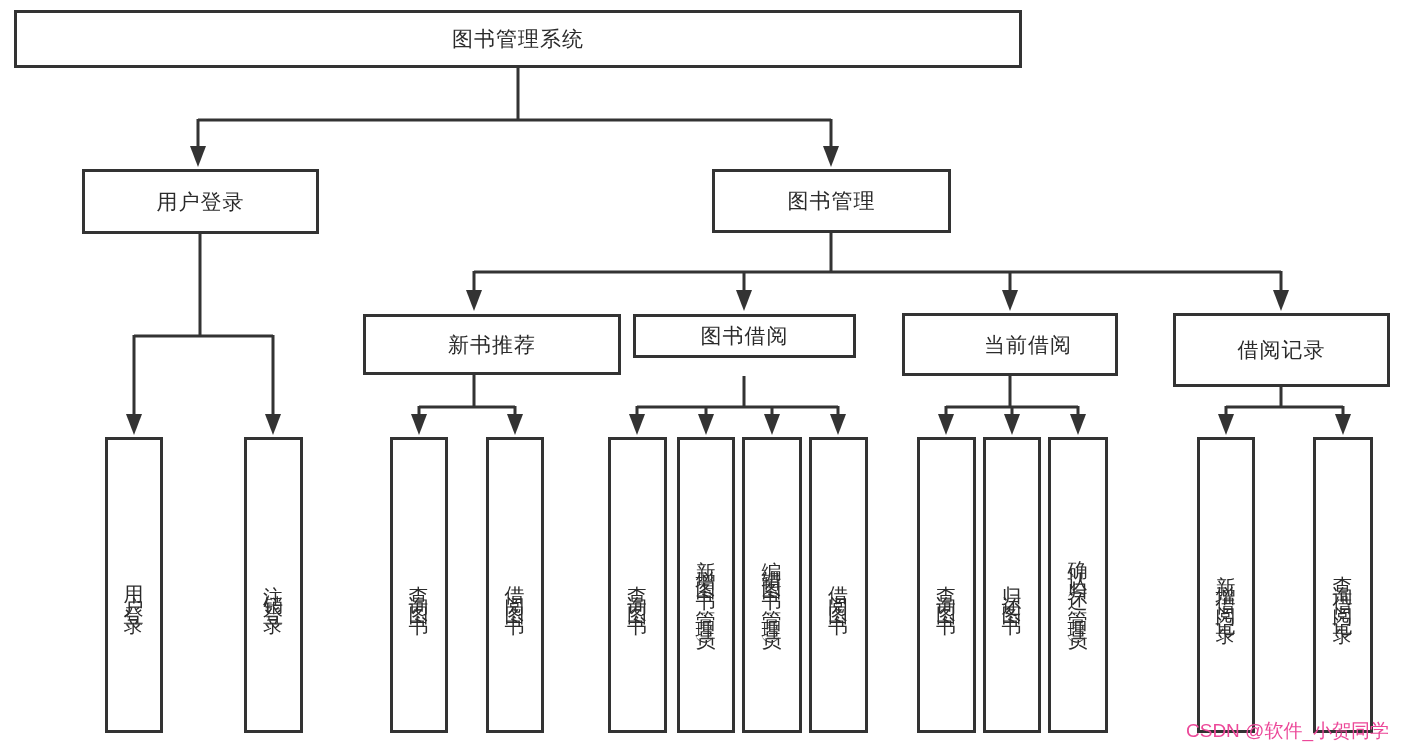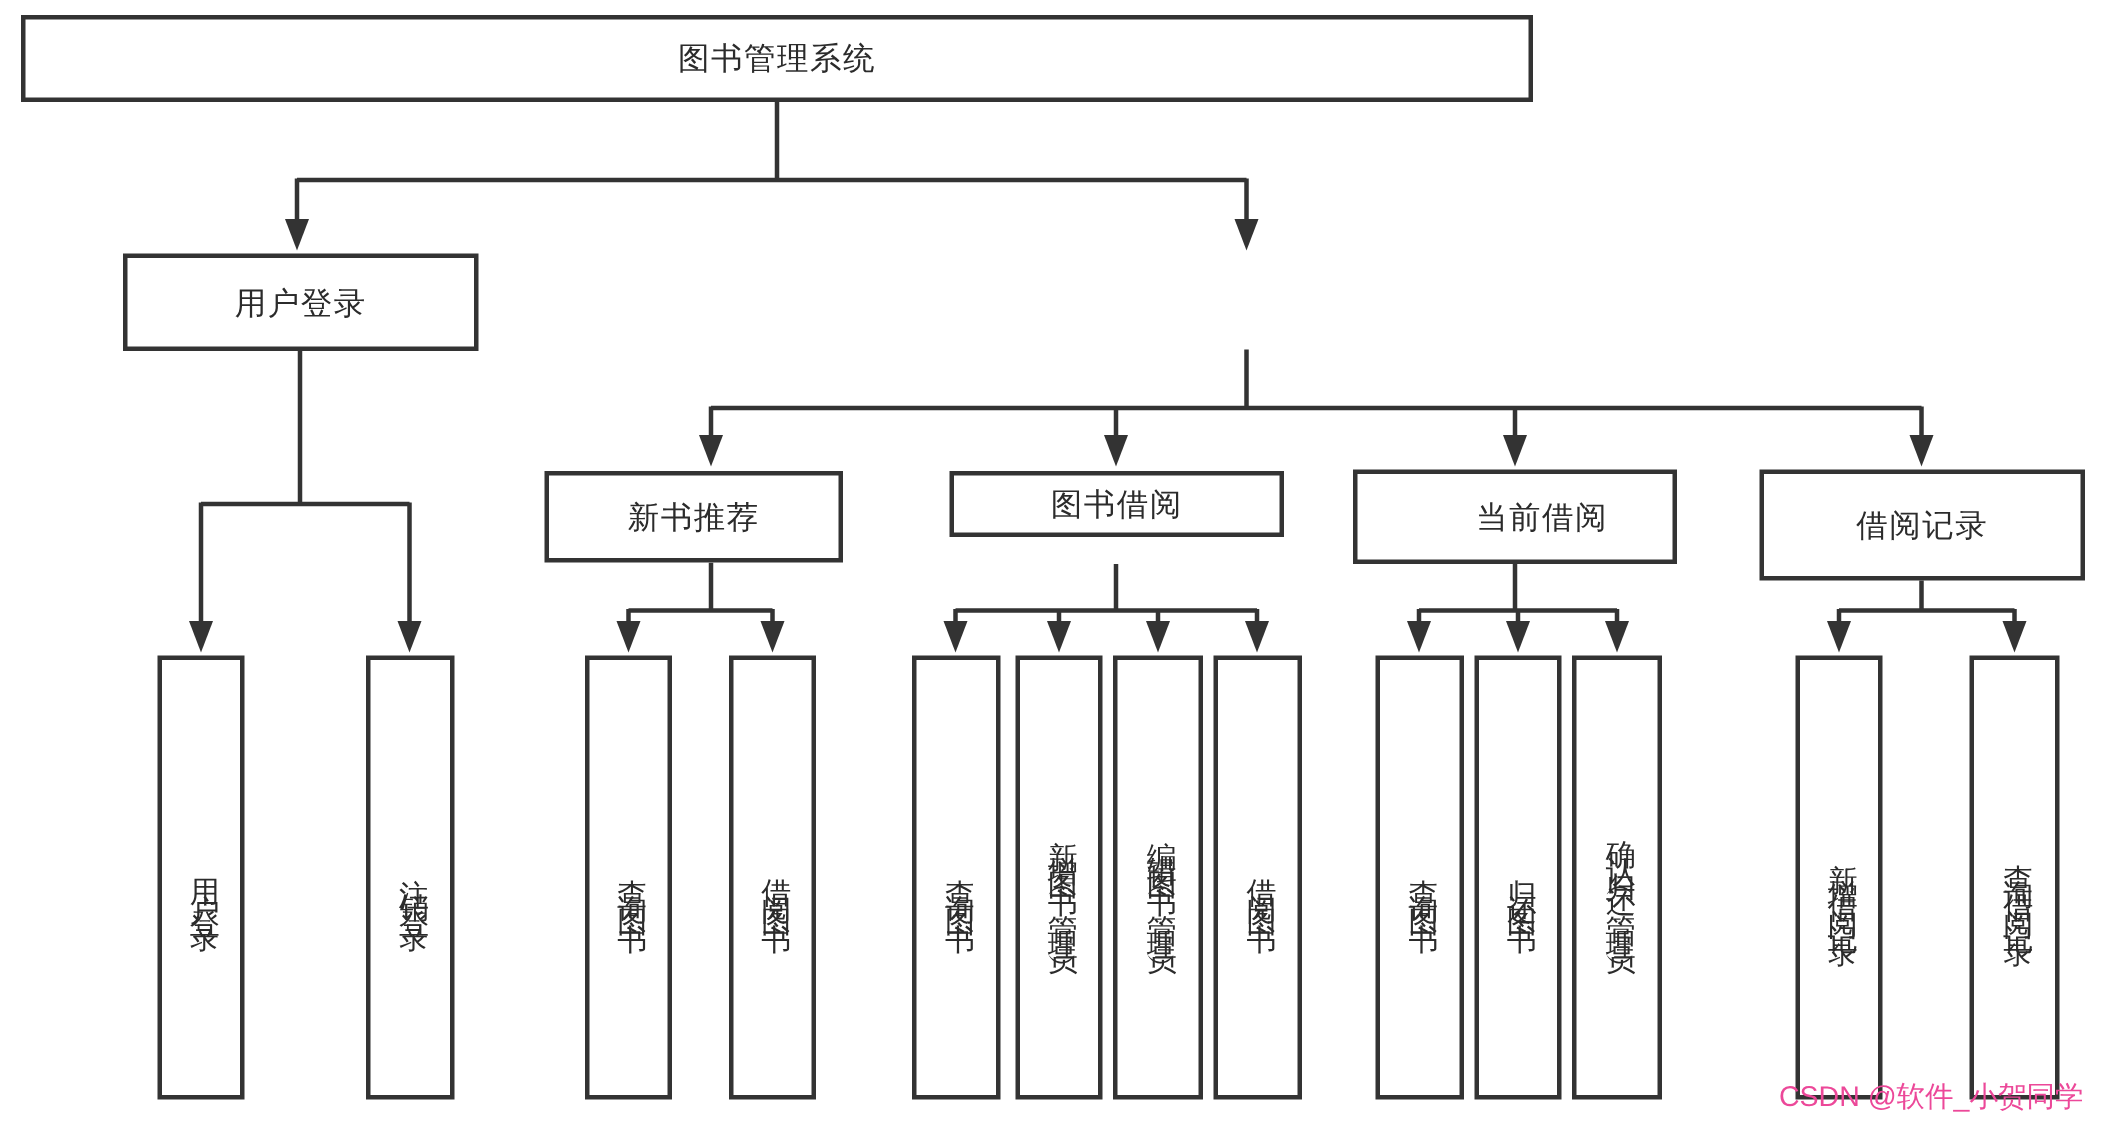--- a/index.html
+++ b/index.html
@@ -15,21 +15,20 @@
   .stage svg { position: absolute; left: 0; top: 0; }
   .node {
     position: absolute;
     box-sizing: border-box;
     background: #ffffff;
     border: 3px solid #333333;
     display: flex;
     align-items: center;
     justify-content: center;
     color: #2b2b2b;
-    font-family: Liberation Mono, monospace;
   }
   .hbox { font-size: 21px; letter-spacing: 1px; }
   .vbox {
     writing-mode: vertical-rl;
     text-orientation: mixed;
     font-size: 20px;
     letter-spacing: 10px;
     line-height: 1;
     top: 437px;
     height: 296px;
@@ -93,22 +92,23 @@
       <polygon points="1070,414 1086,414 1078,435"></polygon>
 
       <polygon points="1218,414 1234,414 1226,435"></polygon>
       <polygon points="1335,414 1351,414 1343,435"></polygon>
     </g>
   </svg>
 
   <div class="node hbox" style="left:14px; top:10px; width:1008px; height:58px;">图书管理系统</div>
 
   <div class="node hbox" style="left:82px; top:169px; width:237px; height:65px;">用户登录</div>
+  <div class="node hbox" style="left:712px; top:169px; width:239px; height:64px;">图书管理</div>
 
-  <div class="node hbox" style="left:363px; top:314px; width:199px; height:61px;">新书推荐</div>
+  <div class="node hbox" style="left:363px; top:314px; width:258px; height:61px;">新书推荐</div>
   <div class="node hbox" style="left:633px; top:314px; width:223px; height:44px;">图书借阅</div>
   <div class="node hbox" style="left:902px; top:313px; width:216px; height:63px;padding-left:36px;">当前借阅</div>
   <div class="node hbox" style="left:1173px; top:313px; width:217px; height:74px;">借阅记录</div>
 
   <div class="node vbox" style="left:105px; width:58px;">用户登录</div>
   <div class="node vbox" style="left:244px; width:59px;">注销登录</div>
 
   <div class="node vbox" style="left:390px; width:58px;">查询图书</div>
   <div class="node vbox" style="left:486px; width:58px;">借阅图书</div>
 

